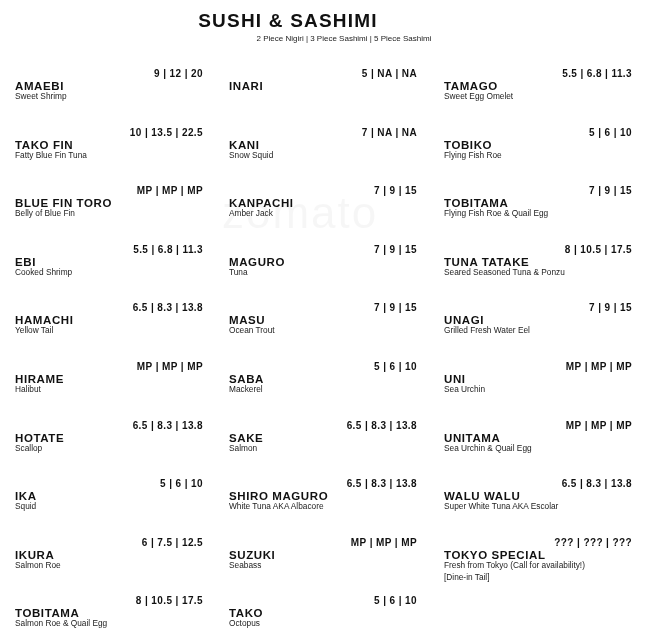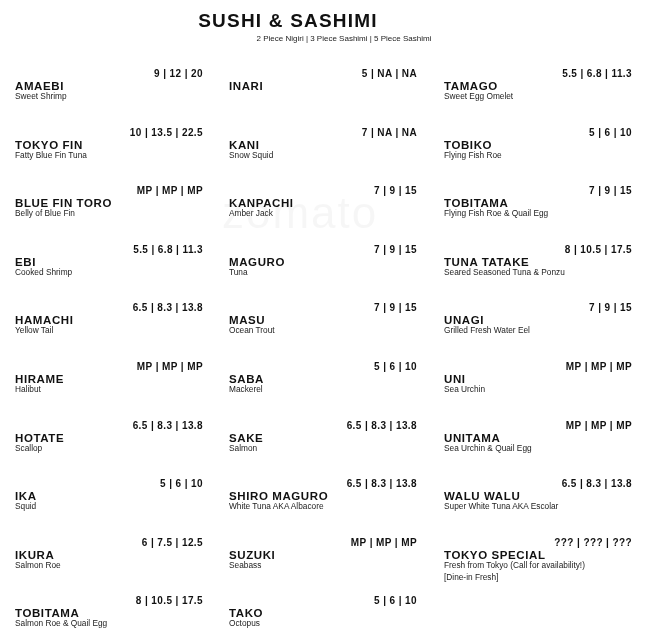--- a/index.html
+++ b/index.html
@@ -43,21 +43,21 @@
 
 <div class="col" id="col0" style="left:15px;">
     <div class="item">
       <span class="name">AMAEBI</span>
       <span class="price">9 | 12 | 20</span>
       <div class="desc">
         <div>Sweet Shrimp</div>
       </div>
     </div>
     <div class="item">
-      <span class="name">TOKYO FIN</span>
+      <span class="name">TAKO FIN</span>
       <span class="price">10 | 13.5 | 22.5</span>
       <div class="desc">
         <div>Fatty Blue Fin Tuna</div>
       </div>
     </div>
     <div class="item">
       <span class="name">BLUE FIN TORO</span>
       <span class="price">MP | MP | MP</span>
       <div class="desc">
         <div>Belly of Blue Fin</div>
@@ -237,16 +237,16 @@
       <span class="price">6.5 | 8.3 | 13.8</span>
       <div class="desc">
         <div>Super White Tuna AKA Escolar</div>
       </div>
     </div>
     <div class="item">
       <span class="name">TOKYO SPECIAL</span>
       <span class="price">??? | ??? | ???</span>
       <div class="desc">
         <div>Fresh from Tokyo (Call for availability!)</div>
-        <div>[Dine-in Fresh]</div>
+        <div>[Dine-in Tail]</div>
       </div>
     </div>
   </div>
 
 </body></html>

